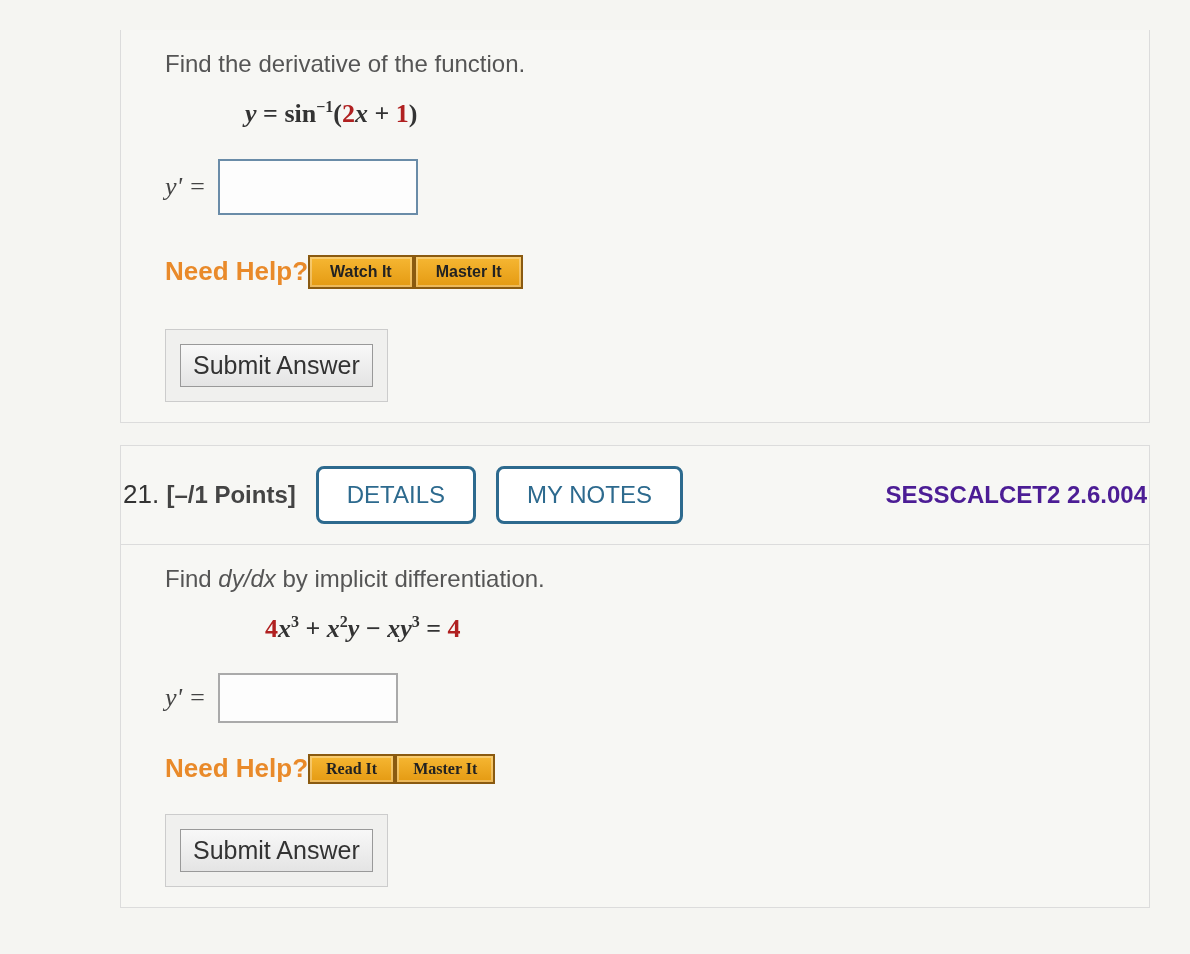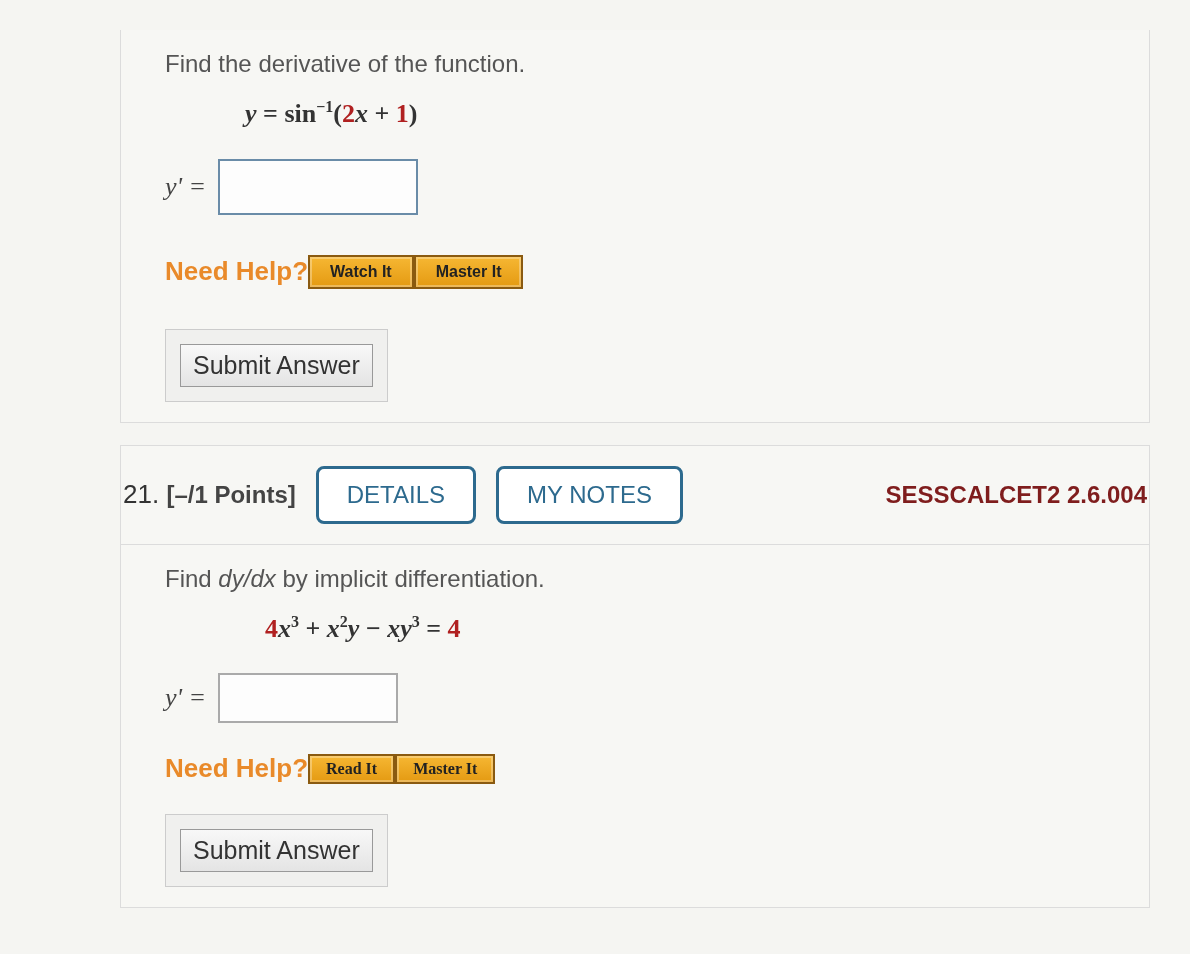--- a/index.html
+++ b/index.html
@@ -120,21 +120,21 @@
   border: 3px solid #2d6a8e;
   background: #fff;
   color: #2d6a8e;
   font-size: 24px;
   font-weight: normal;
   padding: 12px 28px;
   cursor: pointer;
   border-radius: 8px;
 }
 .ref {
-  color: #7f1d1d;
+  color: #4c1d95;
   font-weight: bold;
   font-size: 24px;
   margin-left: auto;
 }
 .eq-italic { font-style: italic; }
 </style>
 </head>
 <body>
 
 <div class="page">

